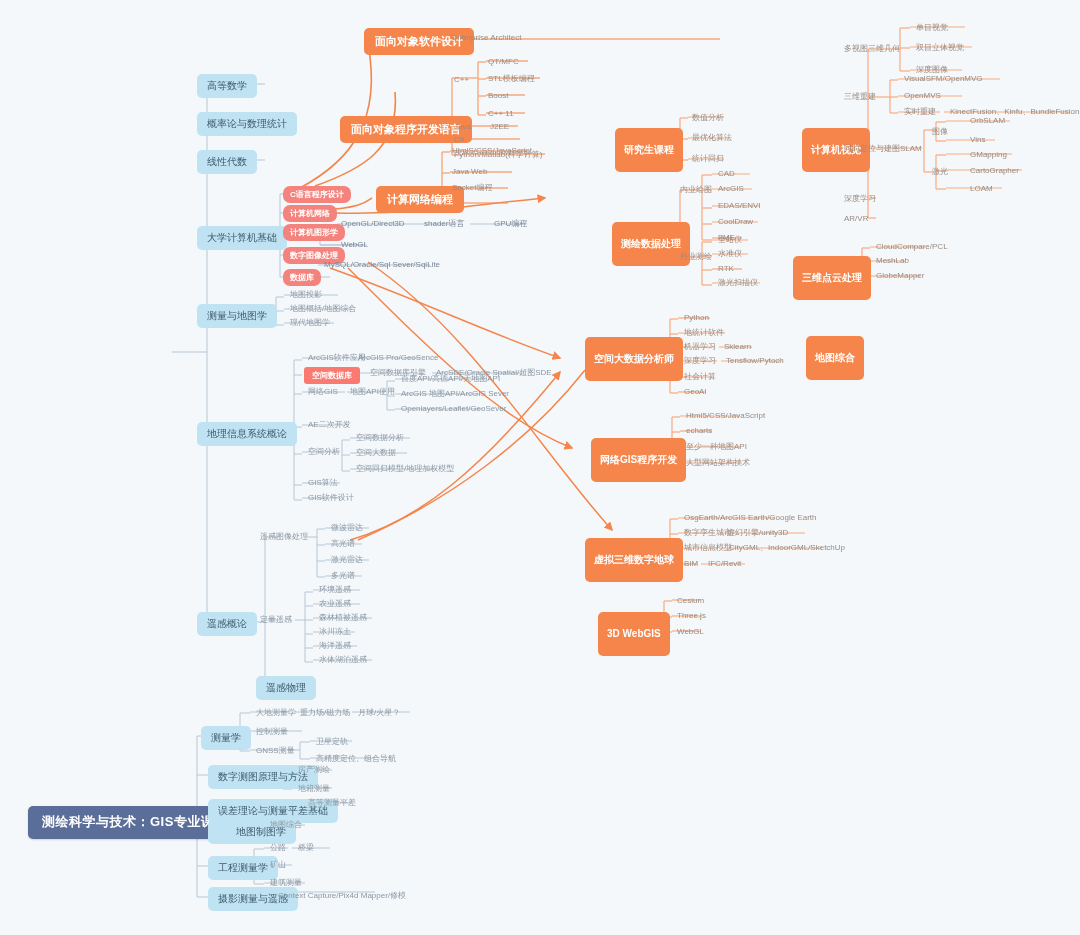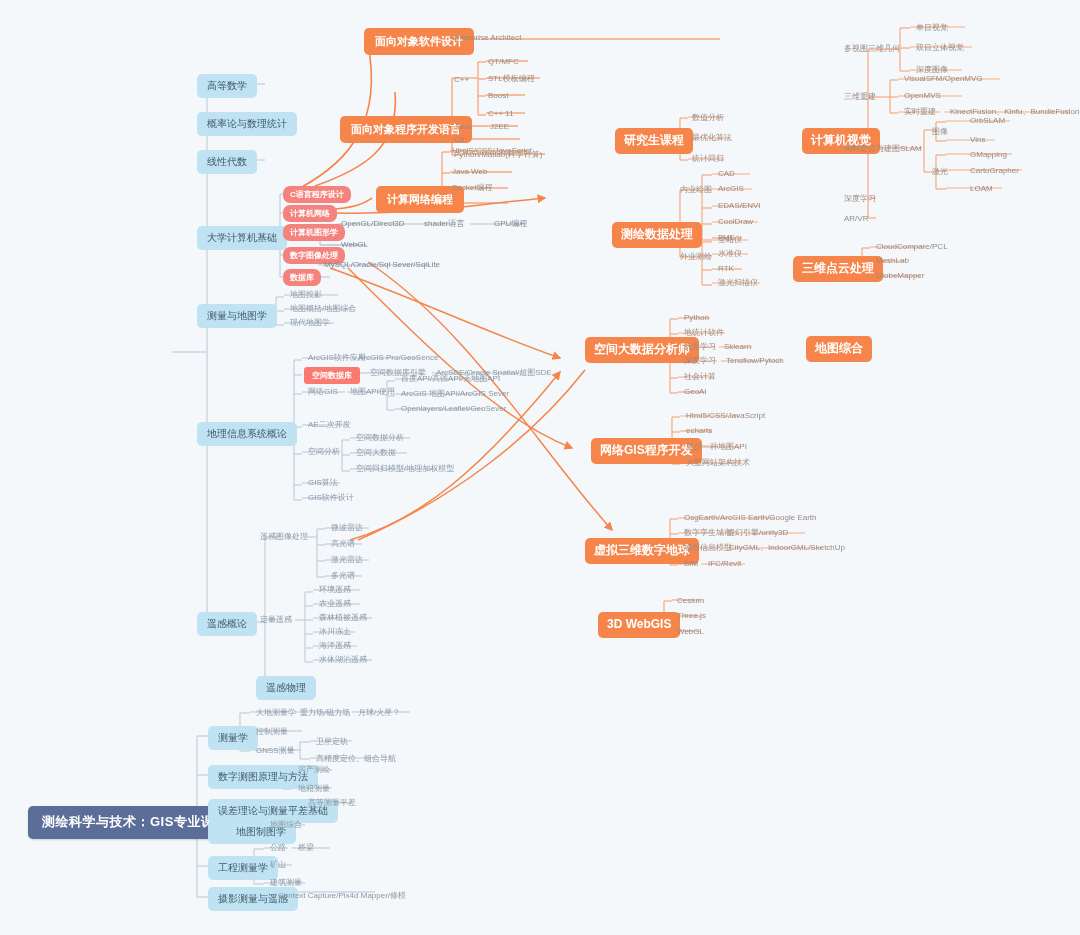--- a/index.html
+++ b/index.html
@@ -13,21 +13,21 @@
         font-size:13px;padding:9px 14px;letter-spacing:.5px;
         box-shadow:0 1px 2px rgba(0,0,0,.15);}
 
   
   .blue{background:#bfe3f2;color:#3f5a6b;border-radius:5px;font-size:10px;
         padding:6px 10px;}
 
   
   .orange{background:#f5854a;color:#ffffff;border-radius:5px;font-size:11px;
           padding:7px 11px;font-weight:bold;}
-  .orange.sm{font-size:12px;padding:6px 9px;}
+  .orange.sm{font-size:10px;padding:16px 9px;}
 
   
   .red{background:#f4837e;color:#ffffff;border-radius:7px;font-size:8px;
        padding:4px 7px;font-weight:bold;}
   
   .pink{background:#fa7a72;color:#ffffff;border-radius:3px;font-size:8px;
         padding:4px 8px;font-weight:bold;}
 
   
   .leaf{font-size:8px;color:#7b8795;padding:2px 4px;background:transparent;}
@@ -556,21 +556,21 @@
 <div class="node leaf o" style="left:680px;top:557px;">BIM</div>
 <div class="node leaf o" style="left:704px;top:557px;">IFC/Revit</div>
 
 <div class="node orange sm" style="left:598px;top:612px;">3D WebGIS</div>
 <div class="node leaf o" style="left:673px;top:594px;">Cesium</div>
 <div class="node leaf o" style="left:673px;top:609px;">Three.js</div>
 <div class="node leaf o" style="left:673px;top:625px;">WebGL</div>
 
 <div class="node root" style="left:28px;top:806px;">测绘科学与技术：GIS专业课程</div>
 
-<div class="node blue" style="left:208px;top:726px;">测量学</div>
+<div class="node blue" style="left:201px;top:726px;">测量学</div>
 <div class="node blue" style="left:208px;top:765px;">数字测图原理与方法</div>
 <div class="node blue" style="left:208px;top:799px;">误差理论与测量平差基础</div>
 <div class="node blue" style="left:208px;top:820px;padding-left:28px;">地图制图学</div>
 <div class="node blue" style="left:208px;top:856px;">工程测量学</div>
 <div class="node blue" style="left:208px;top:887px;">摄影测量与遥感</div>
 
 <div class="node leaf b" style="left:252px;top:706px;">大地测量学</div>
 <div class="node leaf b" style="left:296px;top:706px;">重力场/磁力场</div>
 <div class="node leaf b" style="left:354px;top:706px;">月球/火星？</div>
 <div class="node leaf b" style="left:252px;top:725px;">控制测量</div>

